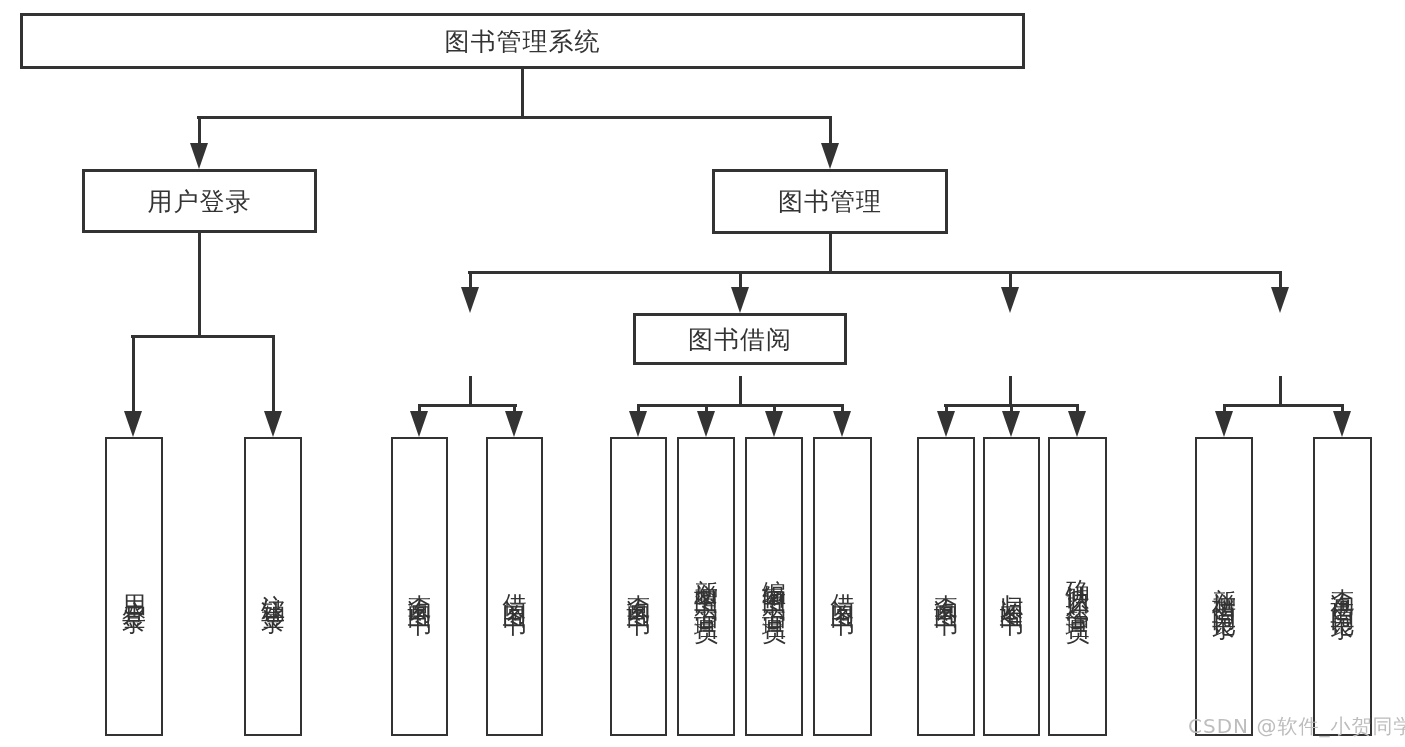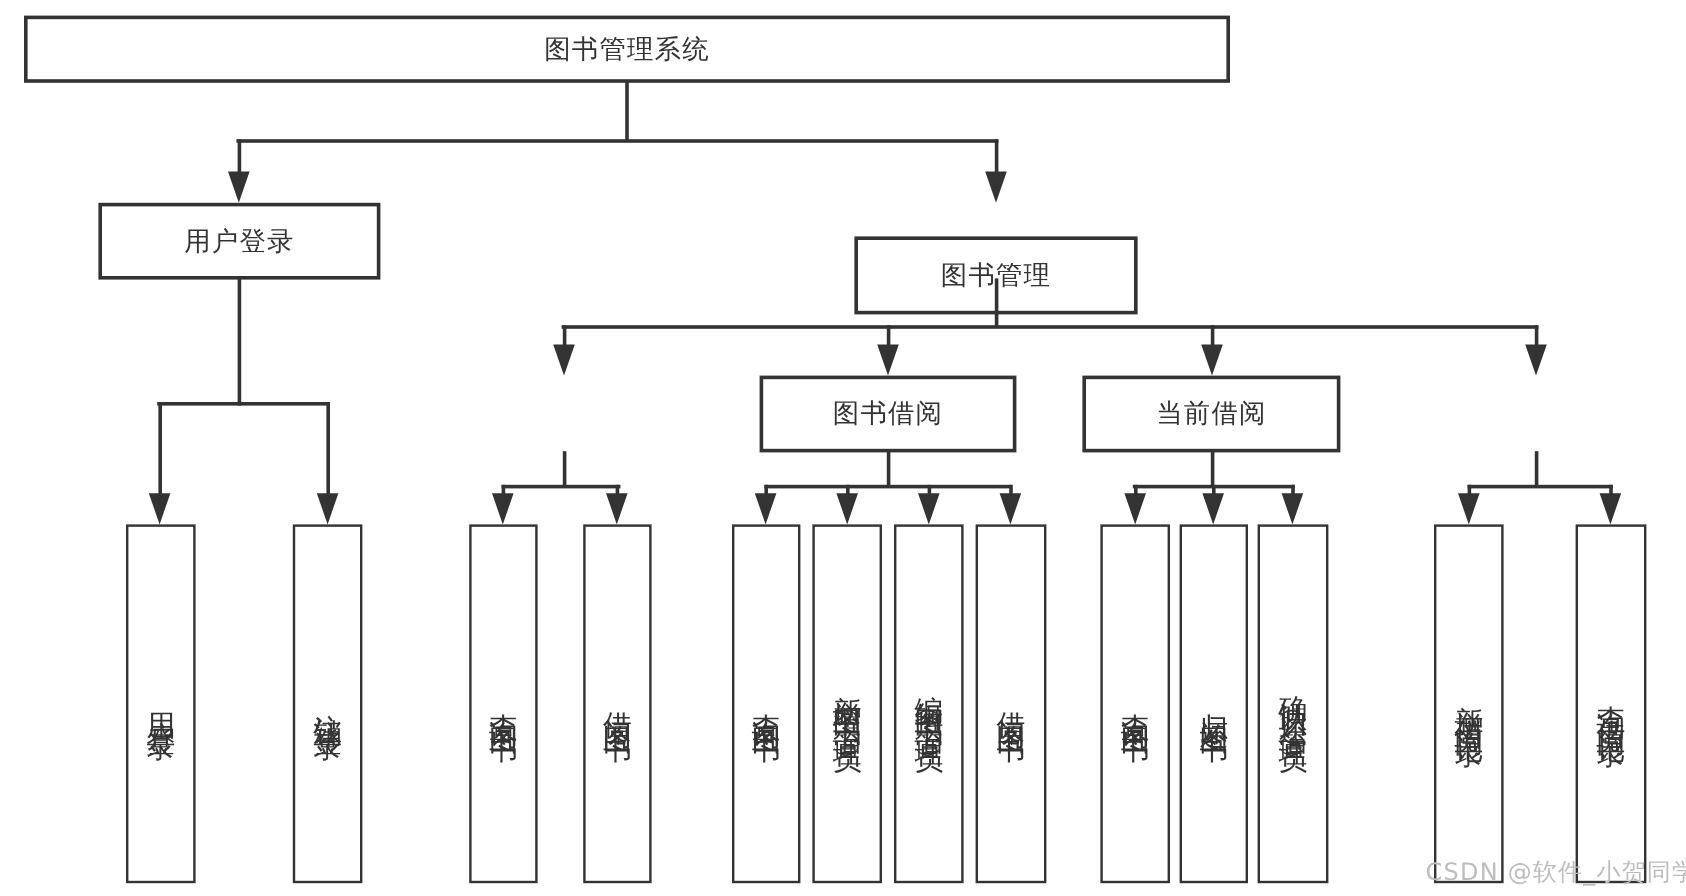--- a/index.html
+++ b/index.html
@@ -13,21 +13,21 @@
   }
   .node {
     position: absolute;
     box-sizing: border-box;
     background: #ffffff;
     border: 3px solid #333333;
     color: #333333;
     display: flex;
     align-items: center;
     justify-content: center;
-    font-size: 22px;
+    font-size: 25px;
     letter-spacing: 1px;
     white-space: nowrap;
   }
   .leaf {
     border-width: 2px;
     writing-mode: vertical-rl;
     text-orientation: mixed;
     font-size: 24px;
     letter-spacing: 6px;
     white-space: normal;
@@ -54,26 +54,25 @@
 </style>
 </head>
 <body>
 
 <div class="canvas">
 
   <div class="node" style="left:20px; top:13px; width:1005px; height:56px;">图书管理系统</div>
 
   <div class="node" style="left:82px; top:169px; width:235px; height:64px;">用户登录</div>
 
-  <div class="node" style="left:712px; top:169px; width:236px; height:65px;margin-top:28px;">图书管理</div>
+  <div class="node" style="left:712px; top:169px; width:236px; height:65px;">图书管理</div>
 
 
-  <div class="node" style="left:633px; top:313px; width:214px; height:64px;font-family:Liberation Mono, monospace;">图书借阅</div>
+  <div class="node" style="left:633px; top:313px; width:214px; height:52px;font-family:Liberation Mono, monospace;">图书借阅</div>
 
-  <div class="node" style="left:902px; top:313px; width:215px; height:64px;">当前借阅</div>
 
 
   <div class="node leaf" style="left:105px; top:437px; width:58px; height:299px;">用户登录</div>
 
   <div class="node leaf" style="left:244px; top:437px; width:58px; height:299px;">注销登录</div>
 
   <div class="node leaf" style="left:391px; top:437px; width:57px; height:299px;">查询图书</div>
 
   <div class="node leaf" style="left:486px; top:437px; width:57px; height:299px;">借阅图书</div>
 

